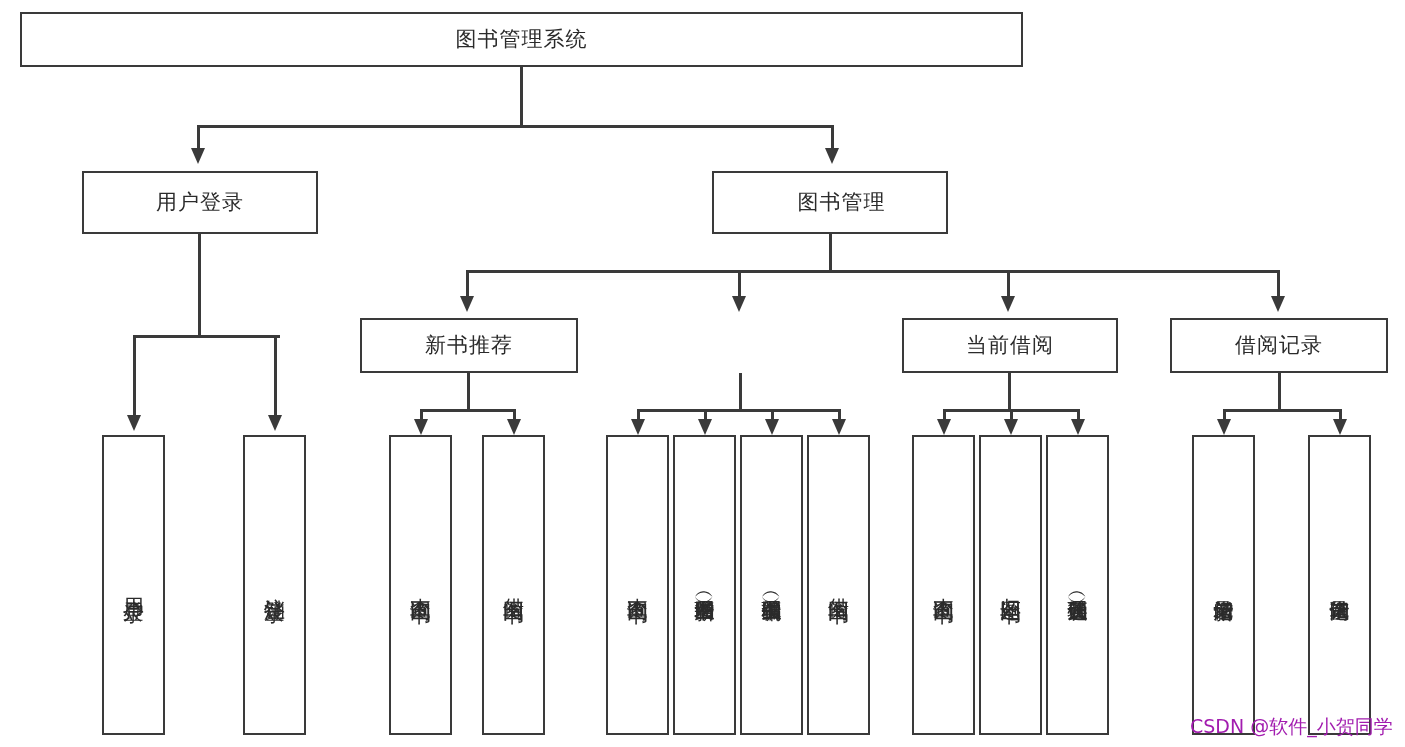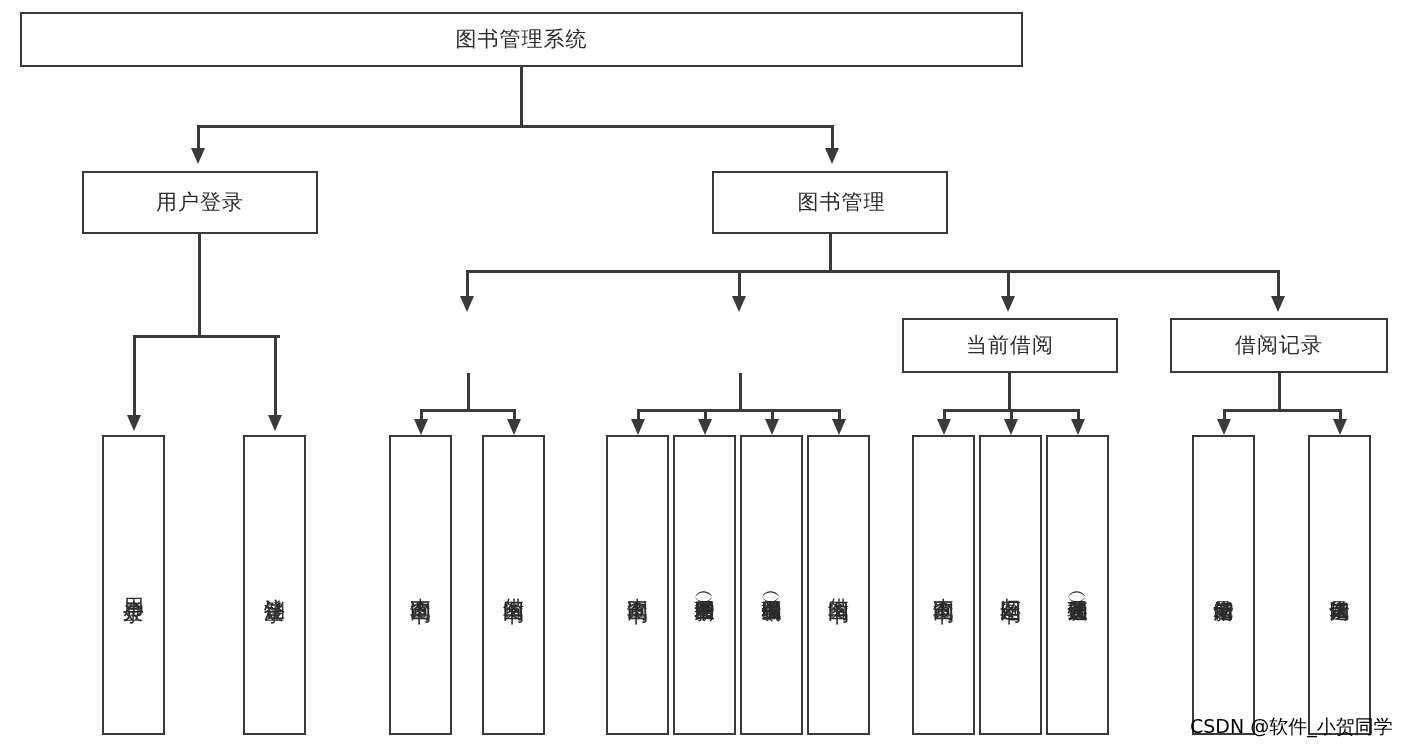--- a/index.html
+++ b/index.html
@@ -55,21 +55,21 @@
     position: absolute;
     width: 0;
     height: 0;
     border-left: 7px solid transparent;
     border-right: 7px solid transparent;
     border-top: 16px solid #3a3a3a;
   }
   .watermark {
     position: absolute;
     font-size: 19px;
-    color: #000000;
+    color: #a21caf;
     white-space: nowrap;
     font-family: "DejaVu Sans", "Liberation Sans", sans-serif;
   }
 </style>
 </head>
 <body>
 
 <div id="canvas">
 
   <div class="node horiz" style="left:20px; top:12px; width:1003px; height:55px;">图书管理系统</div>
@@ -97,20 +97,21 @@
   <div class="edge h" style="left:466px; top:270px; width:814px;"></div>
   <div class="edge v" style="left:466px; top:270px; height:28px;"></div>
   <div class="arrow" style="left:460px; top:296px;"></div>
   <div class="edge v" style="left:738px; top:270px; height:28px;"></div>
   <div class="arrow" style="left:732px; top:296px;"></div>
   <div class="edge v" style="left:1007px; top:270px; height:28px;"></div>
   <div class="arrow" style="left:1001px; top:296px;"></div>
   <div class="edge v" style="left:1277px; top:270px; height:28px;"></div>
   <div class="arrow" style="left:1271px; top:296px;"></div>
 
+  <div class="node horiz" style="left:360px; top:318px; width:218px; height:55px;">新书推荐</div>
   <div class="node horiz" style="left:902px; top:318px; width:216px; height:55px;">当前借阅</div>
   <div class="node horiz" style="left:1170px; top:318px; width:218px; height:55px;">借阅记录</div>
 
   <div class="edge v" style="left:467px; top:373px; height:36px;"></div>
   <div class="edge h" style="left:420px; top:409px; width:96px;"></div>
   <div class="edge v" style="left:420px; top:409px; height:12px;"></div>
   <div class="arrow" style="left:414px; top:419px;"></div>
   <div class="edge v" style="left:513px; top:409px; height:12px;"></div>
   <div class="arrow" style="left:507px; top:419px;"></div>
 

